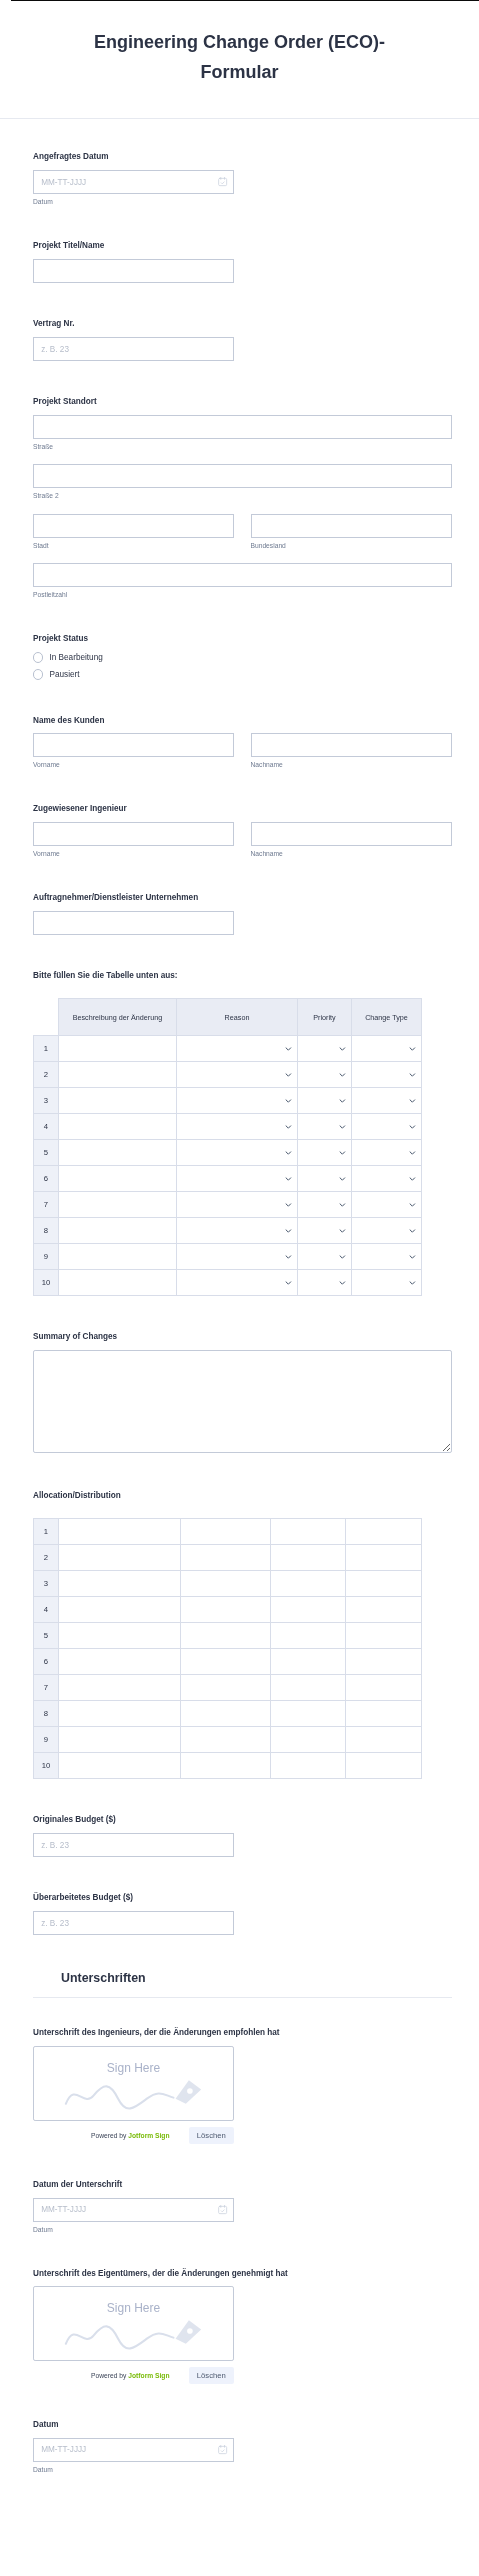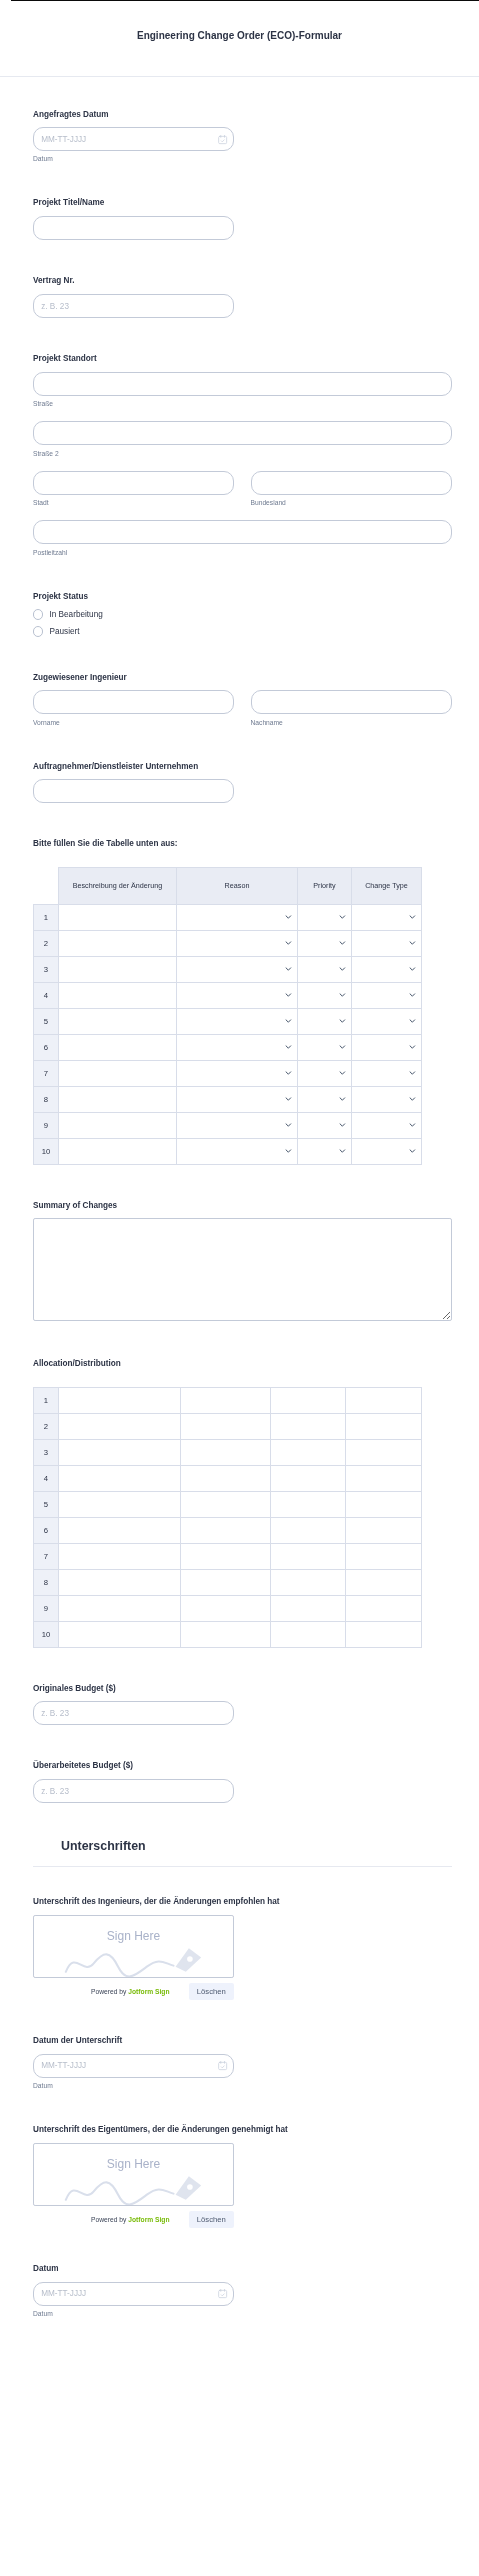--- a/index.html
+++ b/index.html
@@ -5,26 +5,26 @@
   :root{
     --navy:#2c3345; --sub:#6e7a90; --border:#c3cad8; --tb:#d8dde9;
     --headbg:#e9ecf4; --numbg:#eef1f8; --ph:#b6bdca; --green:#2FB344;
     --signgreen:#78BB07; --lightblue:#eef2fc; --rule:#e6e9f0;
   }
   *{box-sizing:border-box; margin:0; padding:0;}
   body{background:#fff; font-family:"Liberation Sans", sans-serif; color:var(--navy);}
   .page{width:479px; height:3022px; background:#fff; overflow:hidden; position:relative; margin:0 auto;}
   .top-edge{position:absolute; top:0; left:11.3px; right:0; height:1px; background:#0a0a0a;}
   .header{padding:28px 57px 0;}
-  .title{font-size:10px; font-weight:700; text-align:center; line-height:1.65; color:var(--navy); max-width:319px; margin:0 auto;}
+  .title{font-size:18px; font-weight:700; text-align:center; line-height:1.65; color:var(--navy); max-width:319px; margin:0 auto;}
   .header-rule{margin-top:31px; border-bottom:0.5px solid var(--rule);}
   .content{padding:33px 27px 0 33px;}
   .q{margin-bottom:36px;}
   .q-label{font-size:8.2px; font-weight:600; color:var(--navy); margin-bottom:7.2px; line-height:1.3;}
-  .tinput{height:24px; border:0.5px solid var(--border); border-radius:10px; width:201px; padding:0 7.2px; font-size:8.2px; color:var(--navy); background:#fff; font-family:"Liberation Sans",sans-serif;}
+  .tinput{height:24px; border:0.5px solid var(--border); border-radius:0; width:201px; padding:0 7.2px; font-size:8.2px; color:var(--navy); background:#fff; font-family:"Liberation Sans",sans-serif;}
   .tinput::placeholder{color:var(--ph);}
   .full{width:100%;}
   .sub{font-size:6.7px; color:var(--sub); margin-top:4.1px;}
   .gap28{margin-bottom:14.4px;}
   .row2{display:flex; gap:16.5px;}
   .col390{flex:0 0 201px;}
   .date-wrap{position:relative; width:201px;}
   .date-wrap .tinput{width:100%; padding-right:24px;}
   .date-wrap svg{position:absolute; right:6.2px; top:6.2px;}
   .radio-row{display:flex; align-items:center; gap:6.2px; margin-top:6.7px; cursor:pointer;}
@@ -34,21 +34,21 @@
   th{background:var(--headbg); font-size:7.2px; font-weight:500; color:var(--navy); border:0.5px solid var(--tb); text-align:center; padding:4.1px 5.2px; line-height:1.35;}
   td{border:0.5px solid var(--tb); height:26px; background:#fff; font-size:7.7px;}
   td.num{background:var(--numbg); text-align:center; color:var(--navy); font-size:7.7px;}
   .corner{border:none; background:#fff; padding:0;}
   .t1 th{height:37px;} .t2 th{height:33px;}
   td.ddl{position:relative;}
   td.ddl svg{position:absolute; right:5.2px; top:50%; transform:translateY(-50%);}
   textarea.summary{width:100%; height:103px; border:0.5px solid var(--border); border-radius:2.1px; resize:vertical; padding:6.2px 7.2px; font-family:"Liberation Sans",sans-serif; font-size:8.2px; color:var(--navy);}
   .section-heading{font-size:12.4px; font-weight:700; color:var(--navy);margin-left:28px;}
   .section-rule{margin-top:12.4px; border-bottom:0.5px solid var(--rule); margin-bottom:30px;}
-  .sig-pad{width:201px; height:63px; border:0.5px solid var(--border); border-radius:2.1px; background:#fff; position:relative; overflow:hidden; cursor:crosshair;}
+  .sig-pad{width:201px; height:75px; border:0.5px solid var(--border); border-radius:2.1px; background:#fff; position:relative; overflow:hidden; cursor:crosshair;}
   .sig-inner{position:absolute; left:0; top:13.4px; width:100%; text-align:center;}
   .sign-here{color:#a9b2c9; font-size:12px;}
   .sig-inner svg{display:block; margin:-3.1px auto 0;}
   .sig-footer{width:201px; display:flex; justify-content:flex-end; align-items:center; gap:19px; margin-top:5.2px;}
   .powered{font-size:6.7px; color:#3b4457;}
   .brand{color:var(--signgreen); font-weight:700; text-decoration:none; cursor:pointer;}
   .clear-btn{background:var(--lightblue); border:none; border-radius:2.1px; padding:4.1px 8.2px; font-size:7.7px; color:#4e5a70; cursor:pointer; font-family:"Liberation Sans",sans-serif;}
 </style>
 </head>
 <body>
@@ -112,20 +112,33 @@
       <div class="radio-row">
         <div class="radio-circle"></div>
         <div class="radio-label">In Bearbeitung</div>
       </div>
       <div class="radio-row">
         <div class="radio-circle"></div>
         <div class="radio-label">Pausiert</div>
       </div>
     </div>
 
+    <div class="q">
+      <div class="q-label">Name des Kunden</div>
+      <div class="row2">
+        <div class="col390">
+          <input class="tinput full" style="">
+          <div class="sub">Vorname</div>
+        </div>
+        <div class="col390">
+          <input class="tinput full" style="">
+          <div class="sub">Nachname</div>
+        </div>
+      </div>
+    </div>
 
     <div class="q">
       <div class="q-label">Zugewiesener Ingenieur</div>
       <div class="row2">
         <div class="col390">
           <input class="tinput full" style="">
           <div class="sub">Vorname</div>
         </div>
         <div class="col390">
           <input class="tinput full" style="">

